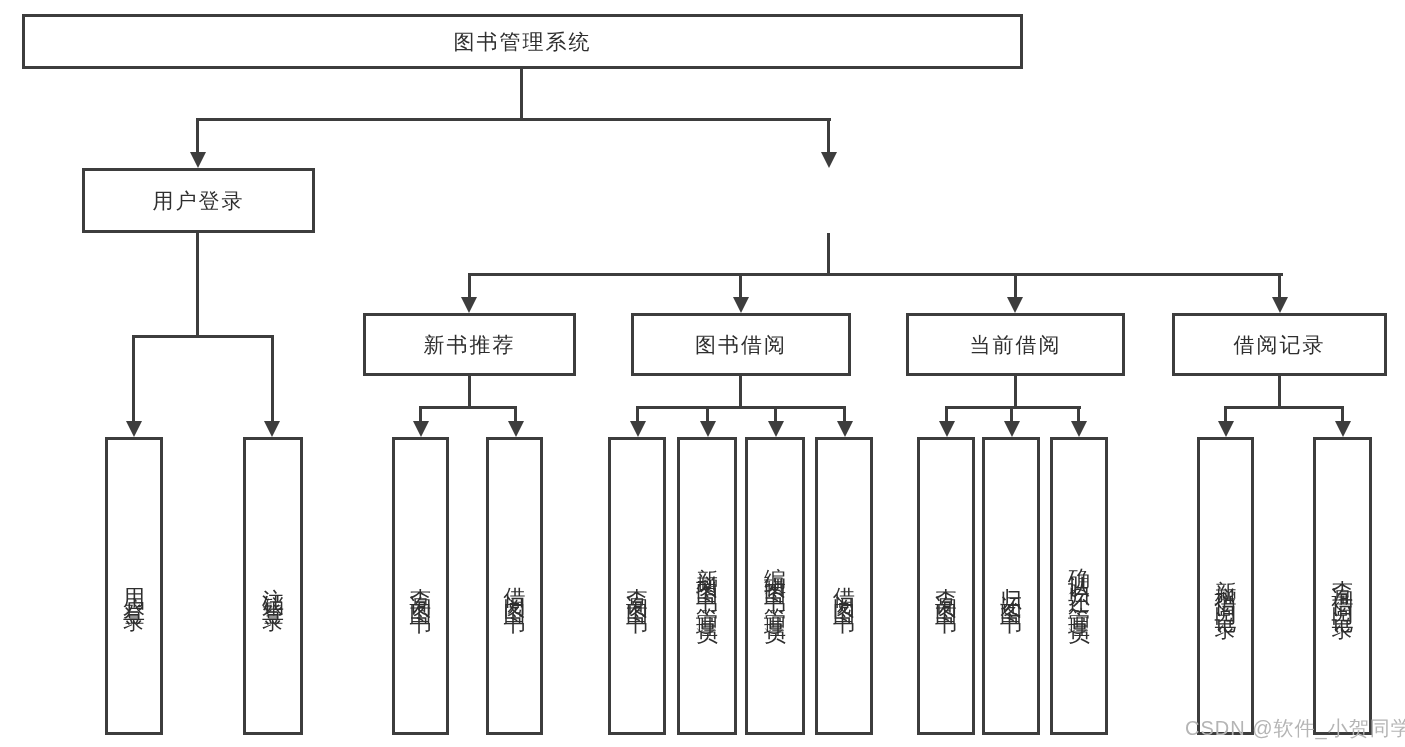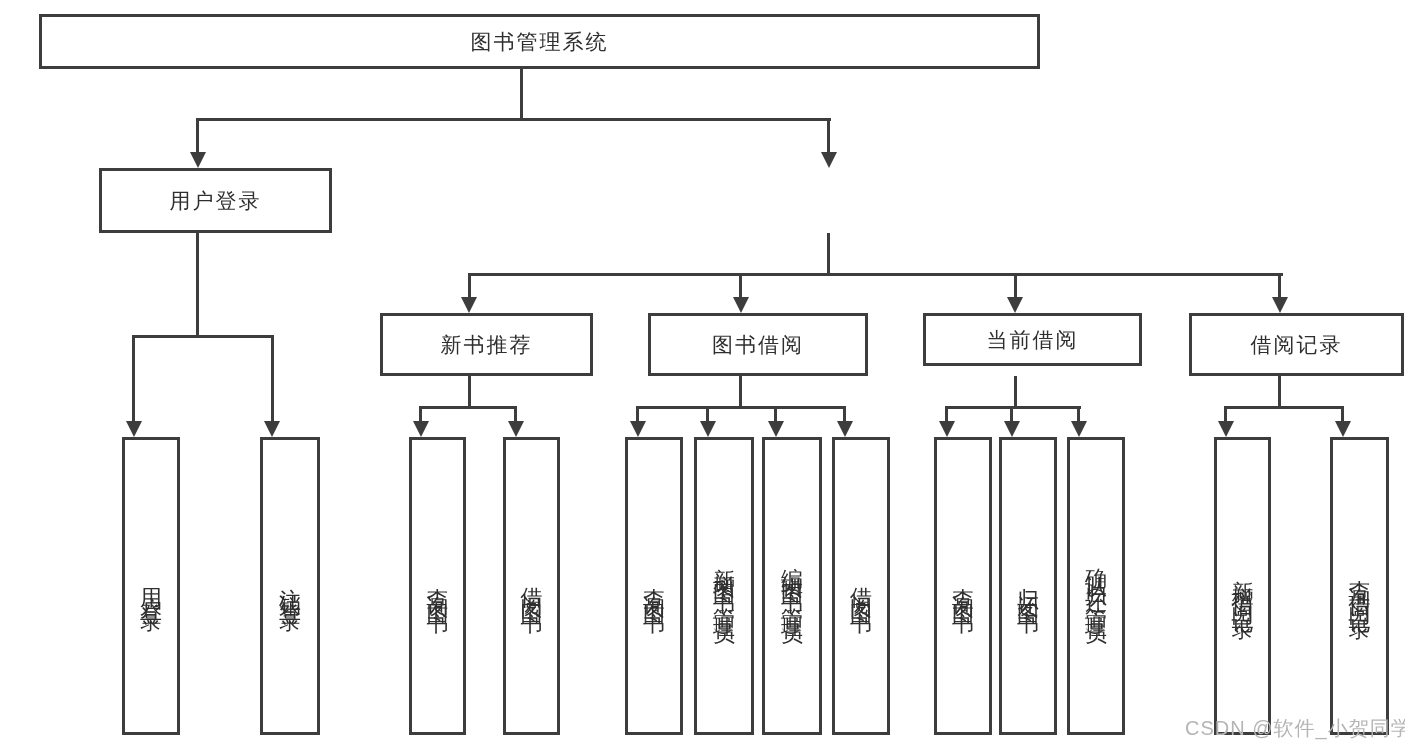--- a/index.html
+++ b/index.html
@@ -13,21 +13,20 @@
   }
   .box {
     position: absolute;
     box-sizing: border-box;
     border: 3px solid #3d3d3d;
     background: #ffffff;
     display: flex;
     align-items: center;
     justify-content: center;
     color: #2f2f2f;
-    margin-left: 17px;
   }
   .box.h {
     font-size: 21px;
     letter-spacing: 2px;
     white-space: nowrap;
   }
   .box.v {
     font-size: 22px;
   }
   .box.v .vtext {
@@ -98,21 +97,21 @@
   <div class="arrowhead" style="left:1007px; top:297px;"></div>
   <div class="line" style="left:1278px; top:273px; width:3px; height:27px;"></div>
   <div class="arrowhead" style="left:1272px; top:297px;"></div>
 
   <div class="box h" style="left:363px; top:313px; width:213px; height:63px;">
     <span>新书推荐</span>
   </div>
   <div class="box h" style="left:631px; top:313px; width:220px; height:63px;">
     <span>图书借阅</span>
   </div>
-  <div class="box h" style="left:906px; top:313px; width:219px; height:53px;">
+  <div class="box h" style="left:906px; top:313px; width:219px; height:63px;">
     <span>当前借阅</span>
   </div>
   <div class="box h" style="left:1172px; top:313px; width:215px; height:63px;">
     <span>借阅记录</span>
   </div>
 
   <div class="line" style="left:468px; top:376px; width:3px; height:32px;"></div>
   <div class="line" style="left:419px; top:406px; width:98px; height:3px;"></div>
   <div class="line" style="left:419px; top:406px; width:3px; height:17px;"></div>
   <div class="arrowhead" style="left:413px; top:421px;"></div>

